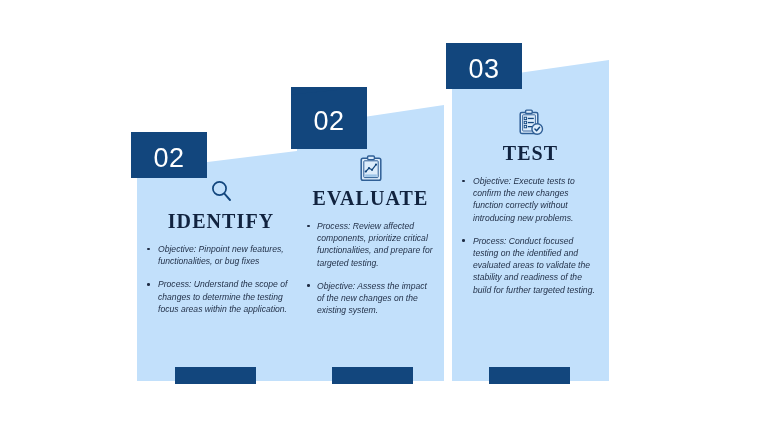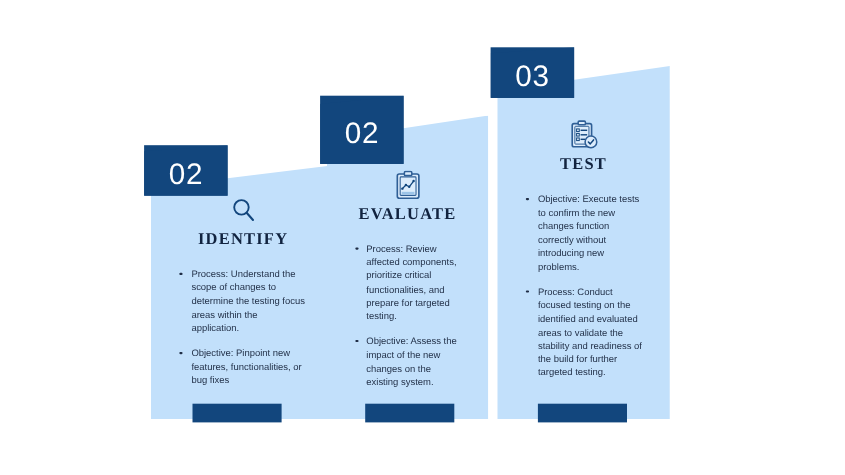--- a/index.html
+++ b/index.html
@@ -107,30 +107,31 @@
     align-items: center;
     height: 30px;
     margin-bottom: 4px;
   }
   .icon-wrap svg { display: block; }
 
   .col-heading {
     text-align: center;
     font-family: "Liberation Serif", serif;
     font-weight: bold;
-    font-size: 15px;
+    font-size: 20px;
     letter-spacing: 1.1px;
     color: #11233f;
     margin-bottom: 10px;
   }
 
   .bullets {
-    margin: 16px;
+    margin: 0;
     padding: 0;
     list-style: none;
+    font-style: italic;
   }
   .bullet {
     position: relative;
     padding-left: 11px;
     margin-bottom: 11px;
     font-family: "Liberation Sans", sans-serif;
     font-size: 8.6px;
     line-height: 1.42;
     color: #1f2d45;
   }
@@ -157,22 +158,22 @@
     <div class="col-body"></div>
     <div class="col-content">
       <div class="icon-wrap">
         <svg width="22" height="24" viewBox="0 0 22 24" fill="none">
           <circle cx="9.5" cy="9.5" r="6.6" stroke="#12467d" stroke-width="1.7"></circle>
           <line x1="14.4" y1="14.6" x2="20" y2="21" stroke="#12467d" stroke-width="1.9" stroke-linecap="round"></line>
         </svg>
       </div>
       <div class="col-heading">IDENTIFY</div>
       <ul class="bullets">
+        <li class="bullet">Objective: Pinpoint new features, functionalities, or bug fixes</li>
         <li class="bullet">Process: Understand the scope of changes to determine the testing focus areas within the application.</li>
-        <li class="bullet">Objective: Pinpoint new features, functionalities, or bug fixes</li>
       </ul>
     </div>
   </div>
   <div class="badge badge-1">
     <div class="badge-inner">
       <span class="badge-num">02</span>
     </div>
   </div>
   <div class="base-bar bar-1"></div>
 

